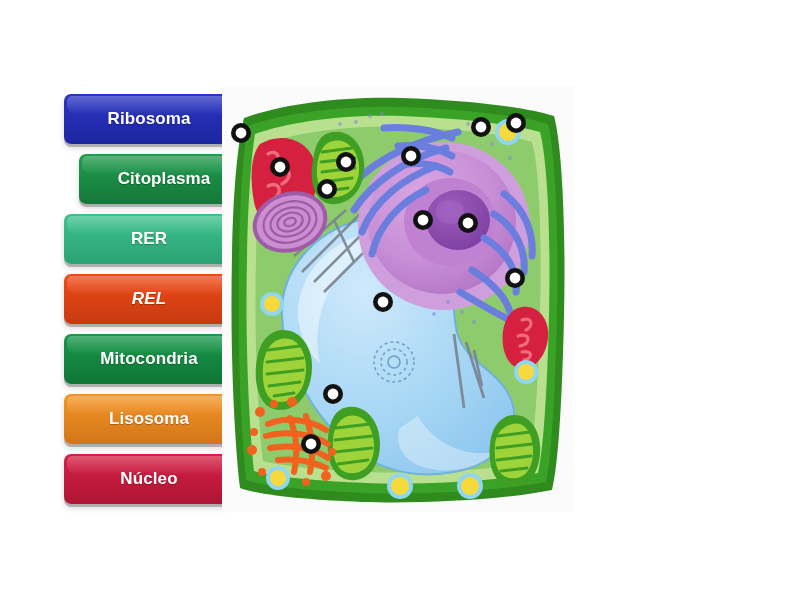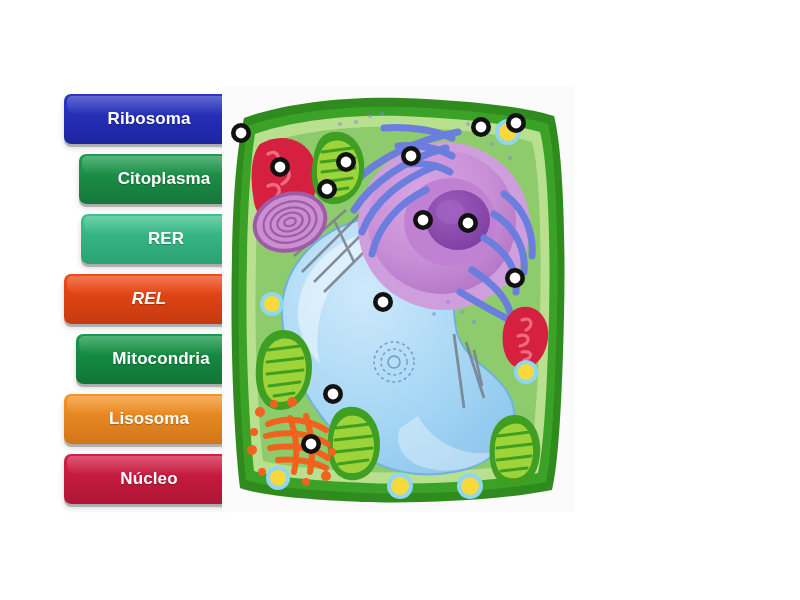--- a/index.html
+++ b/index.html
@@ -73,39 +73,39 @@
       <div class="chip-row left" style="top: 154px; left: 47px;">
         <div class="chip left h1" style="background: linear-gradient(rgb(31, 156, 79), rgb(21, 119, 58));">
           <span>Citoplasma</span>
         </div>
         <div class="conn left">
           <div class="stem" style="background: rgb(22, 113, 58);"></div>
           <div class="knob" style="background: rgb(22, 113, 58);"></div>
         </div>
       </div>
       <div class="chip-row left" style="top: 214px; left: 32px;">
-        <div class="chip left h1" style="background: linear-gradient(rgb(60, 194, 142), rgb(43, 162, 116)); margin-left: 17px;">
+        <div class="chip left h1" style="background: linear-gradient(rgb(60, 194, 142), rgb(43, 162, 116));">
           <span>RER</span>
         </div>
         <div class="conn left">
           <div class="stem" style="background: rgb(60, 194, 142);"></div>
           <div class="knob" style="background: rgb(60, 194, 142);"></div>
         </div>
       </div>
       <div class="chip-row left" style="top: 274px; left: 32px; font-style: italic;">
         <div class="chip left h1" style="background: linear-gradient(rgb(240, 74, 23), rgb(198, 58, 16));">
           <span>REL</span>
         </div>
         <div class="conn left">
           <div class="stem" style="background: rgb(240, 74, 23);"></div>
           <div class="knob" style="background: rgb(240, 74, 23);"></div>
         </div>
       </div>
       <div class="chip-row left" style="top: 334px; left: 32px;">
-        <div class="chip left h1" style="background: linear-gradient(rgb(23, 153, 75), rgb(16, 117, 54)); margin-left: 12px;">
+        <div class="chip left h1" style="background: linear-gradient(rgb(23, 153, 75), rgb(16, 117, 54));">
           <span>Mitocondria</span>
         </div>
         <div class="conn left">
           <div class="stem" style="background: rgb(18, 130, 63);"></div>
           <div class="knob" style="background: rgb(18, 130, 63);"></div>
         </div>
       </div>
       <div class="chip-row left" style="top: 394px; left: 32px;">
         <div class="chip left h1" style="background: linear-gradient(rgb(245, 148, 37), rgb(209, 118, 26));">
           <span>Lisosoma</span>

